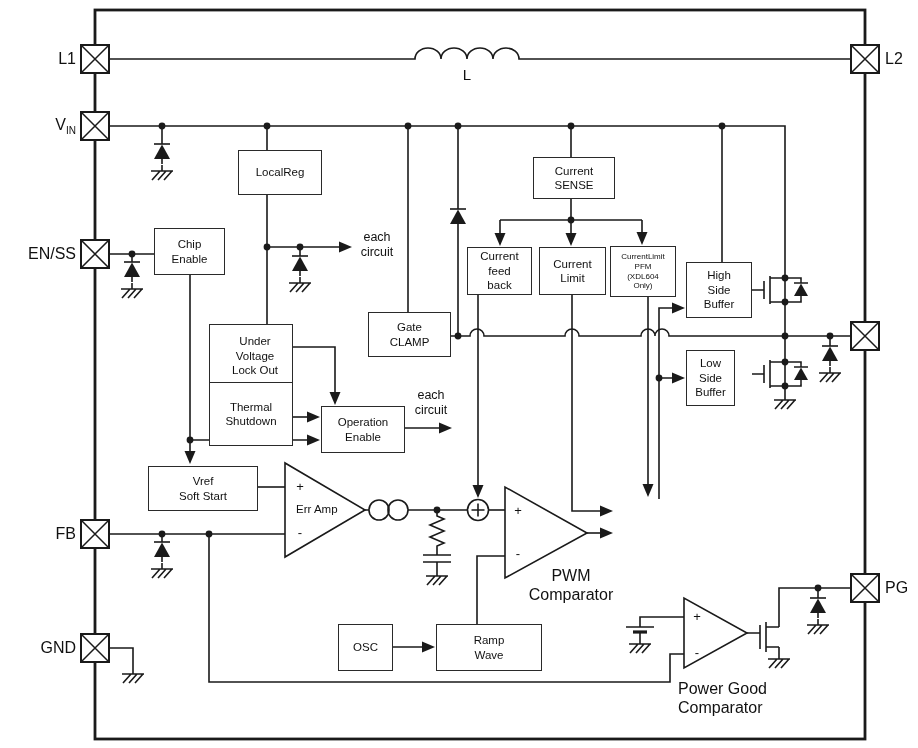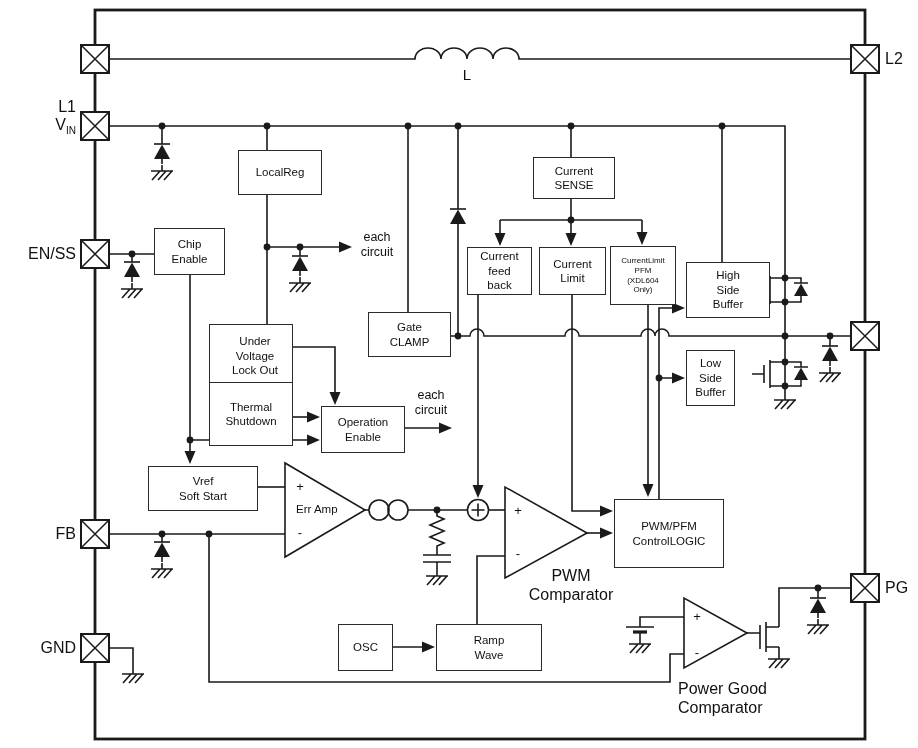--- a/index.html
+++ b/index.html
@@ -236,49 +236,45 @@
     </div>
 <div class="block" style="left:467px;top:247px;width:65px;height:48px;">
       <span>Current
 feed
 back</span>
     </div>
 <div class="block" style="left:539px;top:247px;width:67px;height:48px;">
       <span>Current
 Limit</span>
     </div>
-<div class="block small" style="left:610px;top:246px;width:66px;height:59px;">
+<div class="block small" style="left:610px;top:246px;width:66px;height:51px;">
       <span>CurrentLimit
 PFM
 (XDL604
 Only)</span>
     </div>
-<div class="block" style="left:686px;top:262px;width:84px;height:56px;">
+<div class="block" style="left:686px;top:262px;width:66px;height:56px;">
       <span>High
 Side
 Buffer</span>
     </div>
 <div class="block" style="left:686px;top:350px;width:49px;height:56px;">
       <span>Low
 Side
 Buffer</span>
     </div>
-<div class="block" style="left:614px;top:499px;width:110px;height:69px;">
-      <span>PWM/PFM
-ControlLOGIC</span>
-    </div>
 <div class="block" style="left:338px;top:624px;width:55px;height:47px;">
       <span>OSC</span>
     </div>
 <div class="block" style="left:436px;top:624px;width:106px;height:47px;">
       <span>Ramp
 Wave</span>
     </div>
 
-<div class="pinlabel ra" style="left:30px;top:50px;width:46px;margin-top:48px;">L1</div>
+<div class="pinlabel ra" style="left:30px;top:50px;width:46px;">L1</div>
 <div class="pinlabel ra" style="left:30px;top:116px;width:46px;"><span>V</span><sub>IN</sub></div>
 <div class="pinlabel ra" style="left:12px;top:245px;width:64px;">EN/SS</div>
 <div class="pinlabel ra" style="left:30px;top:525px;width:46px;">FB</div>
 <div class="pinlabel ra" style="left:18px;top:639px;width:58px;">GND</div>
 <div class="pinlabel" style="left:885px;top:50px;width:50px;">L2</div>
 <div class="pinlabel" style="left:885px;top:579px;width:50px;">PG</div>
 
 <div class="flabel ctr" style="left:455px;top:66px;width:24px;font-size:15px;">L</div>
 <div class="flabel ctr" style="left:352px;top:230px;width:50px;font-size:12.5px;">each
 circuit</div>

